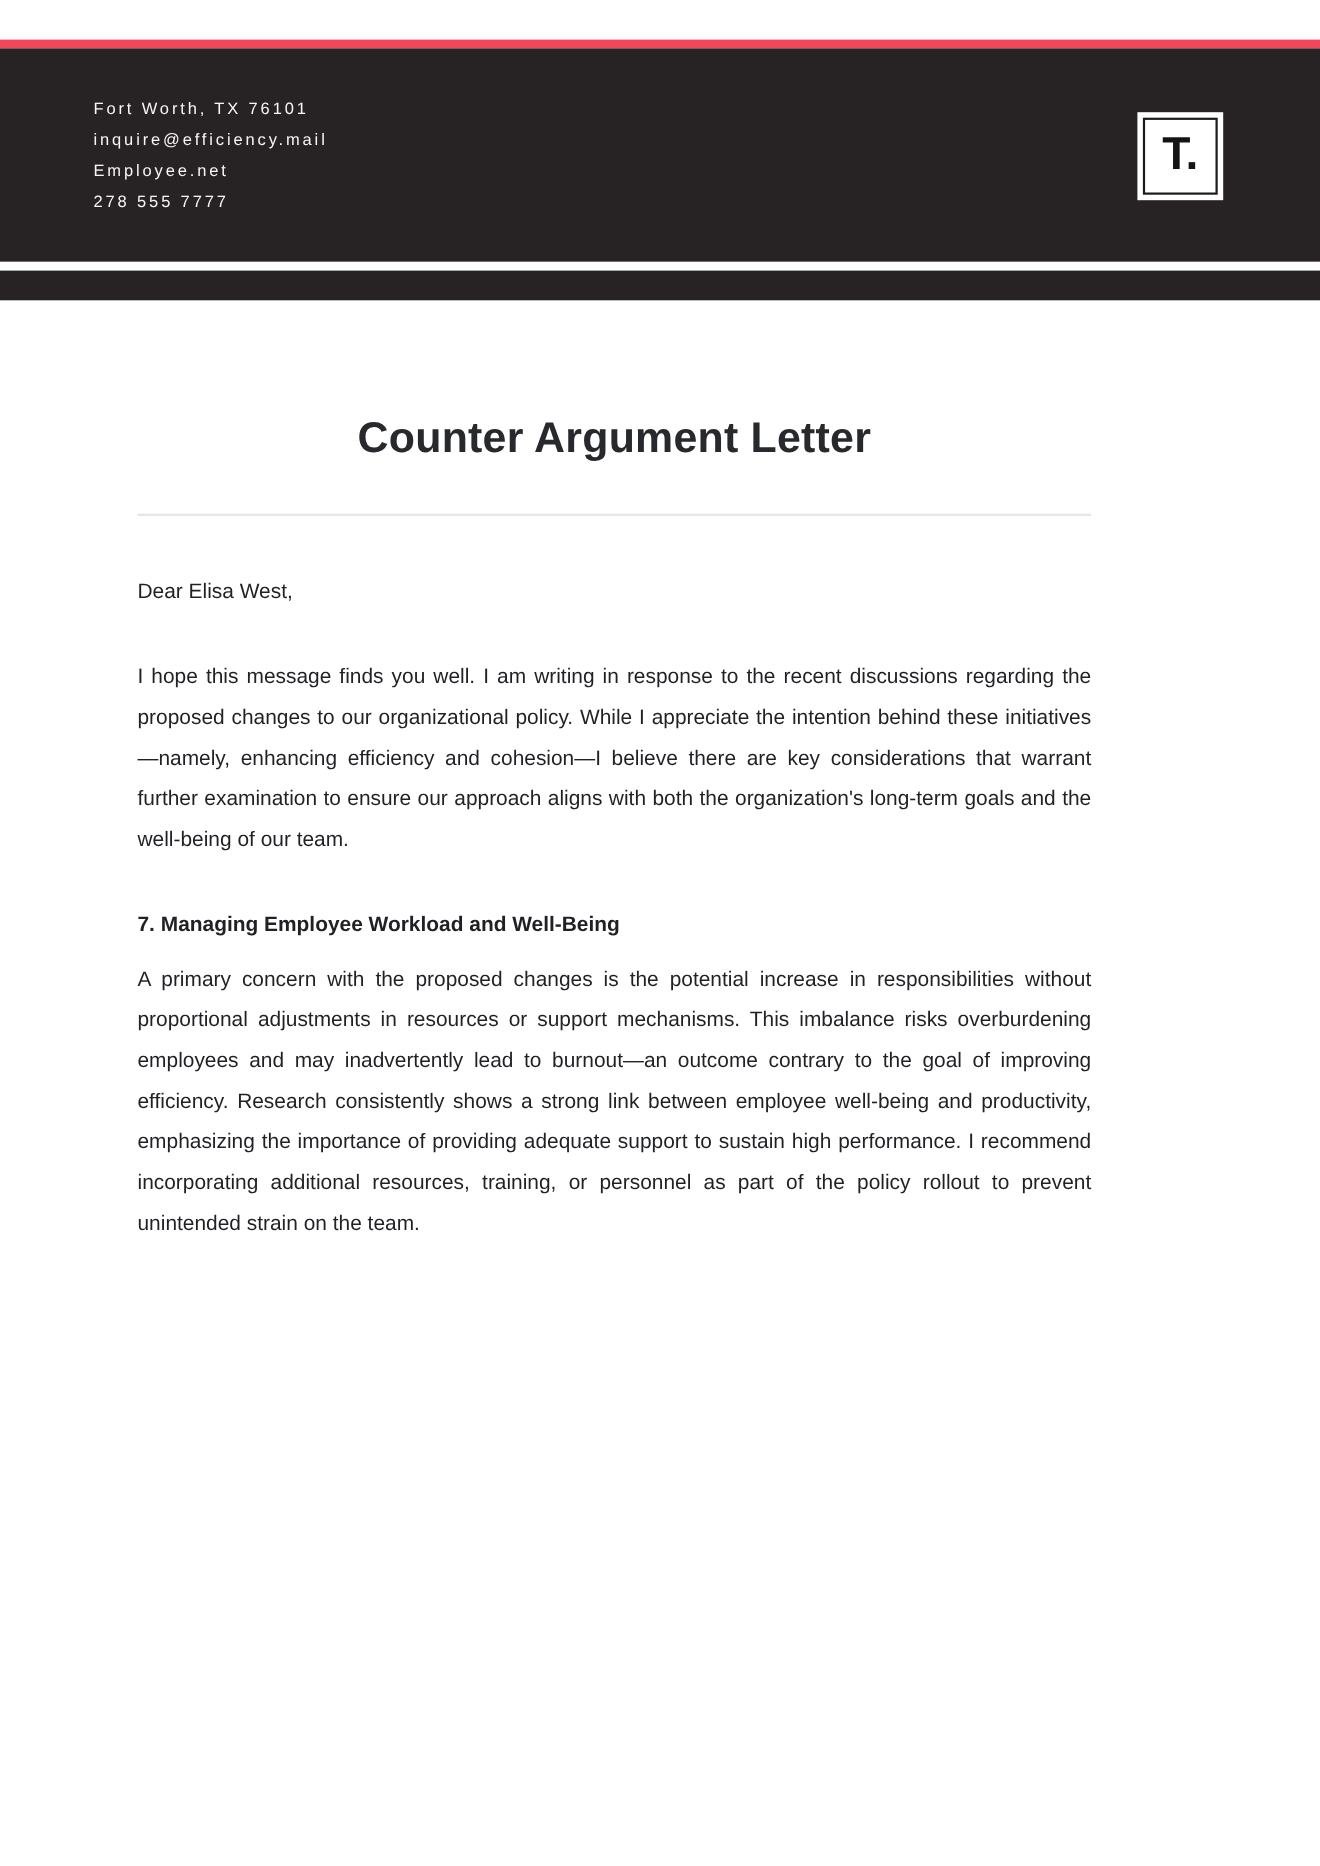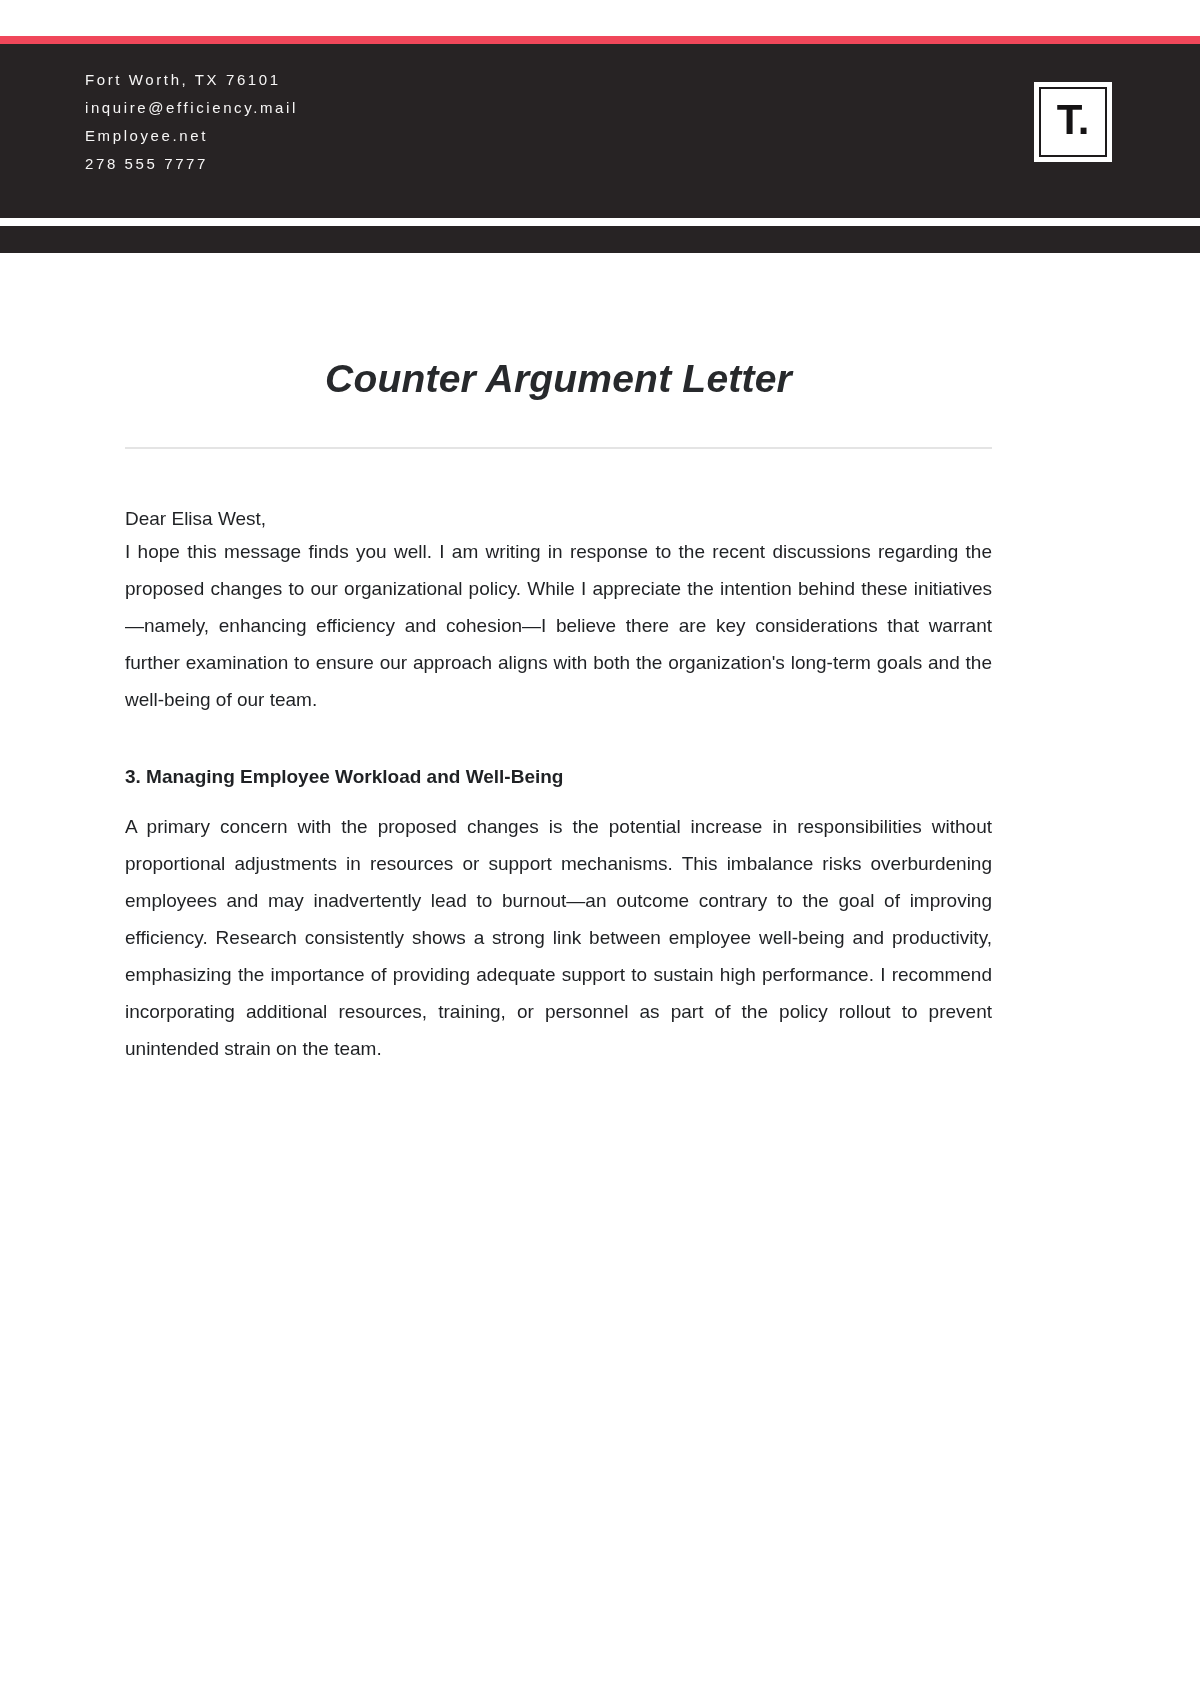--- a/index.html
+++ b/index.html
@@ -19,21 +19,21 @@
     overflow: hidden;
   }
   .top-margin { height: 36px; background: #ffffff; }
   .accent-bar {
     height: 8px;
     background: #f0475a;
     width: 100%;
   }
   .letterhead {
     background: #272324;
-    padding: 22px 88px 40px 85px;
+    padding: 42px 88px 40px 85px;
     display: flex;
     justify-content: space-between;
     align-items: center;
   }
   .contact p {
     font-size: 15px;
     letter-spacing: 2.6px;
     line-height: 28px;
     color: #f7f6f6;
     font-weight: 400;
@@ -66,36 +66,36 @@
     margin-left: 125px;
     width: 867px;
   }
   .title {
     margin-top: 104px;
     text-align: center;
     font-size: 39px;
     font-weight: 700;
     color: #27292c;
     letter-spacing: 0.2px;
-    font-style: italic;
   }
   .divider {
     border: none;
     height: 2px;
     background: #e4e4e4;
     margin-top: 46px;
   }
   .salutation {
     margin-top: 56px;
     font-size: 19px;
     line-height: 28px;
     color: #1f2124;
   }
   .salutation .bold { font-weight: 400; }
   .para {
+    margin-top: 44px;
     font-size: 19px;
     line-height: 37px;
     text-align: justify;
     color: #1f2124;
   }
   .section-heading {
     margin-top: 44px;
     font-size: 19px;
     line-height: 30px;
     font-weight: 700;
@@ -130,16 +130,16 @@
   <div class="header-strip"></div>
 
   <main class="content">
     <h1 class="title">Counter Argument Letter</h1>
     <hr class="divider">
 
     <p class="salutation"><span>Dear </span><span class="bold">Elisa West,</span></p>
 
     <p class="para">I hope this message finds you well. I am writing in response to the recent discussions regarding the proposed changes to our organizational policy. While I appreciate the intention behind these initiatives—namely, enhancing efficiency and cohesion—I believe there are key considerations that warrant further examination to ensure our approach aligns with both the organization's long-term goals and the well-being of our team.</p>
 
-    <h2 class="section-heading">3. Managing Employee Workload and Well-Being</h2>
+    <h2 class="section-heading">7. Managing Employee Workload and Well-Being</h2>
     <p class="para section-body">A primary concern with the proposed changes is the potential increase in responsibilities without proportional adjustments in resources or support mechanisms. This imbalance risks overburdening employees and may inadvertently lead to burnout—an outcome contrary to the goal of improving efficiency. Research consistently shows a strong link between employee well-being and productivity, emphasizing the importance of providing adequate support to sustain high performance. I recommend incorporating additional resources, training, or personnel as part of the policy rollout to prevent unintended strain on the team.</p>
   </main>
 </div>
 
 </body></html>

